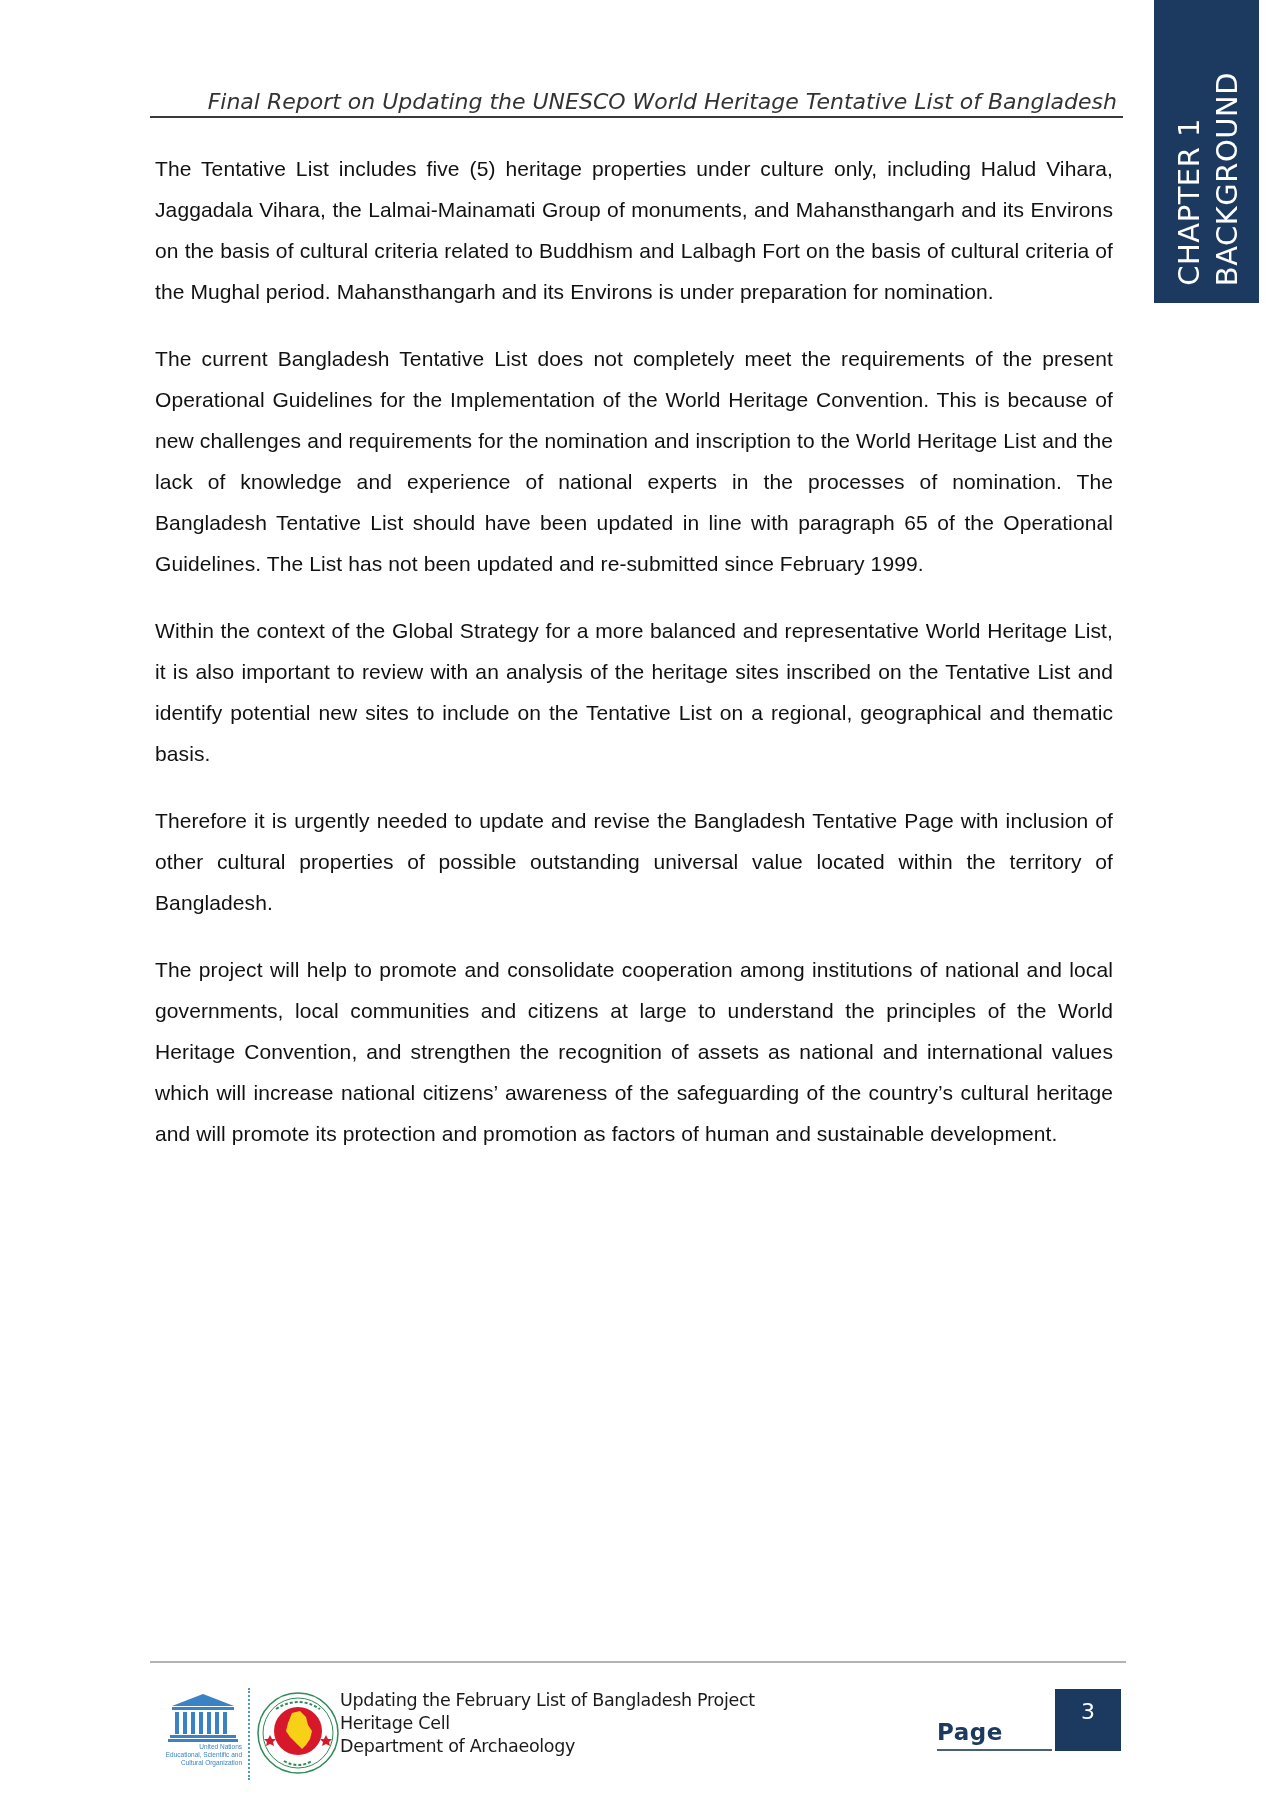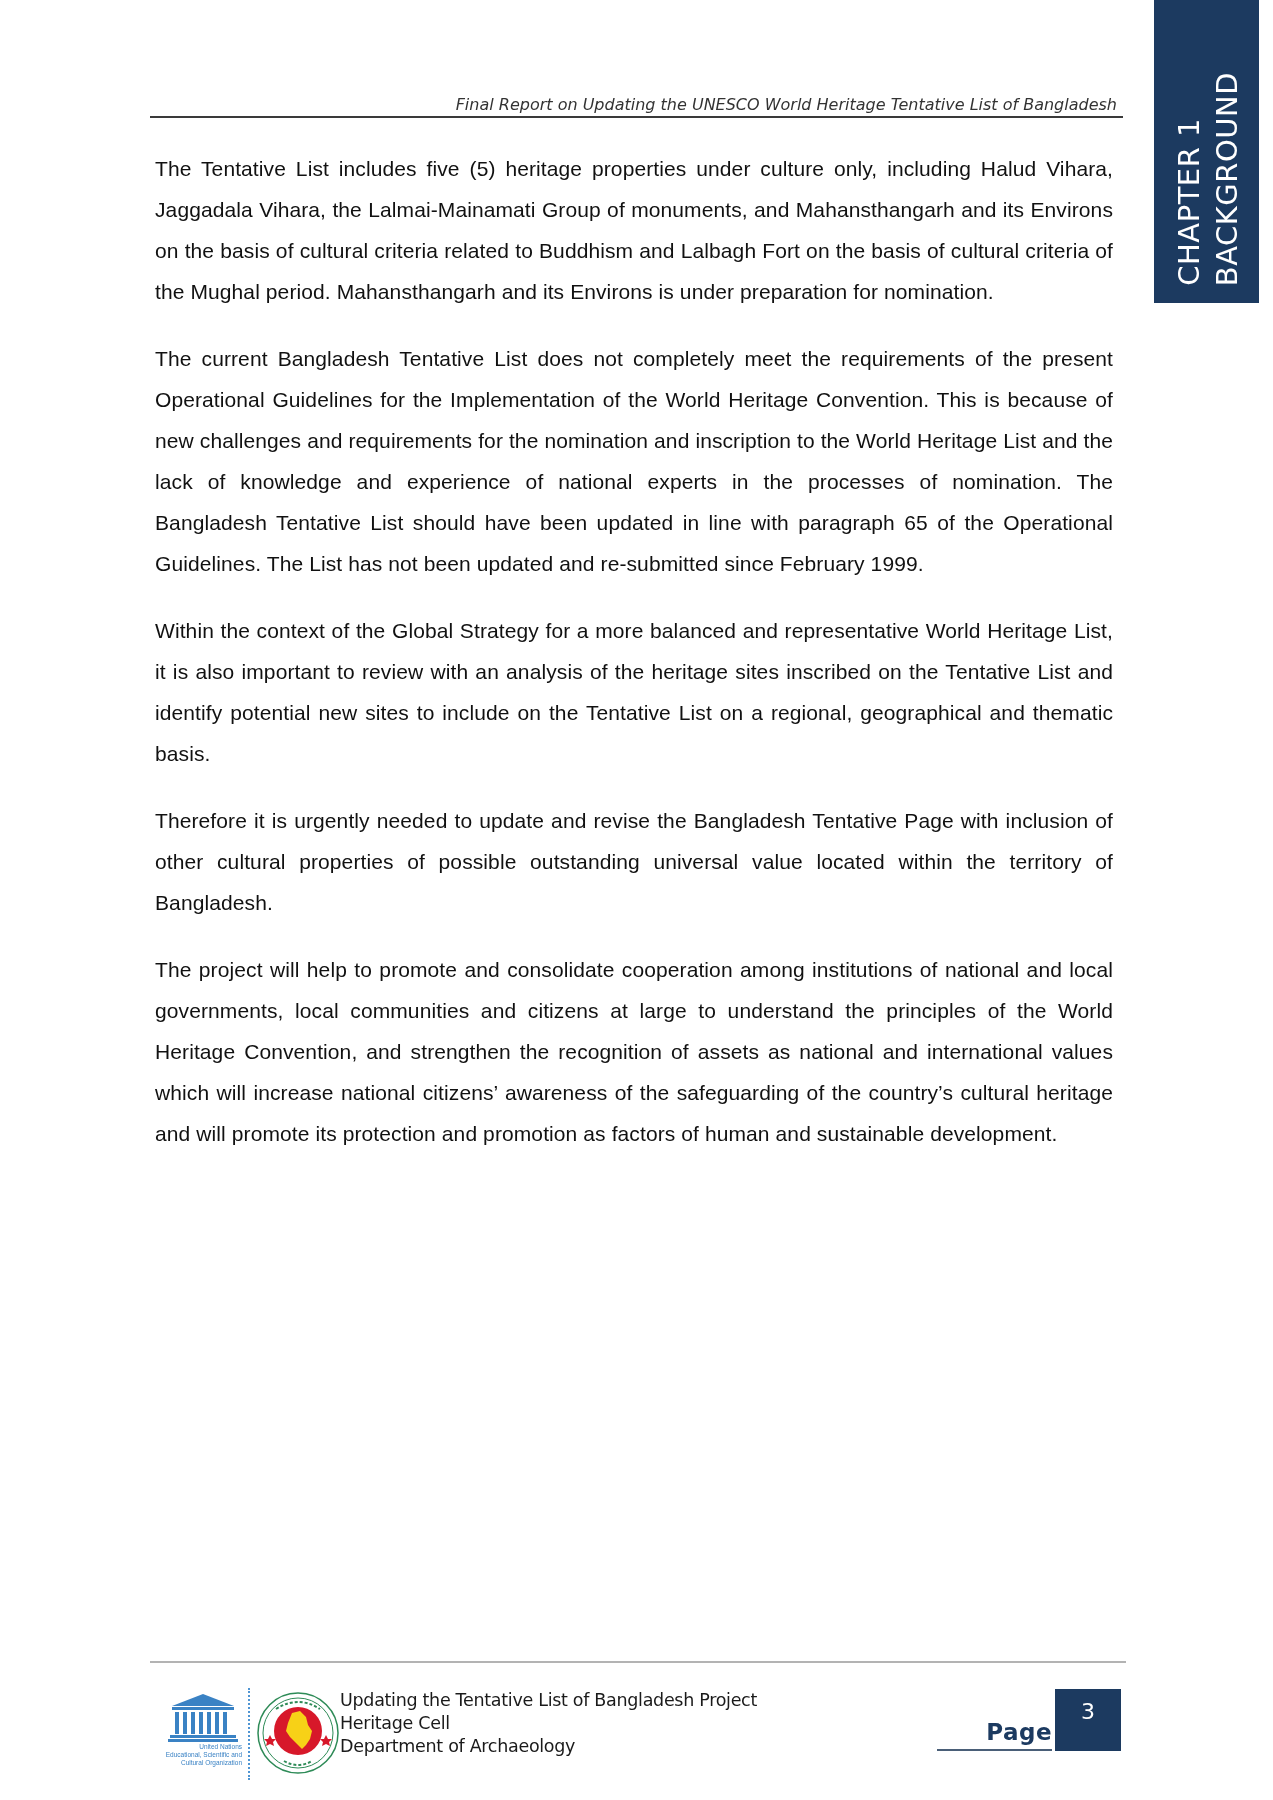--- a/index.html
+++ b/index.html
@@ -52,21 +52,21 @@
       width: 973px;
       height: 30px;
       border-bottom: 2px solid #3a3a3a;
     }
     .header .running-title {
       position: absolute;
       right: 6px;
       bottom: 2px;
       font-family: "DejaVu Sans", sans-serif;
       font-style: italic;
-      font-size: 16px;
+      font-size: 22px;
       color: #333333;
       white-space: nowrap;
       text-align: right;
     }
     .body-text {
       position: absolute;
       left: 155px;
       top: 148px;
       width: 966px;
     }
@@ -130,21 +130,21 @@
       letter-spacing: -0.3px;
     }
     .footer-lines div { white-space: nowrap; }
     .page-label {
       position: absolute;
       left: 937px;
       top: 1715px;
       width: 115px;
       height: 34px;
       border-bottom: 2px solid #4a5f78;
-      text-align: right;
+      text-align: left;
       font-family: "DejaVu Sans", sans-serif;
       font-size: 23px;
       line-height: 34px;
       color: #1c3a60;
       font-weight: bold;
       letter-spacing: 0.5px;
     }
     .page-box {
       position: absolute;
       left: 1055px;
@@ -210,19 +210,19 @@
   <circle cx="42" cy="42" r="35" fill="none" stroke="#2e8b57" stroke-width="1"></circle>
   <circle cx="42" cy="40" r="24" fill="#d7182a"></circle>
   <path d="M36,22 L44,20 L50,26 L52,34 L56,40 L54,48 L50,54 L46,58 L42,54 L38,50 L34,46 L30,40 L32,32 Z" fill="#f7d117"></path>
   <polygon points="14,44 16,48 20,48 17,51 18,55 14,53 10,55 11,51 8,48 12,48" fill="#d7182a"></polygon>
   <polygon points="70,44 72,48 76,48 73,51 74,55 70,53 66,55 67,51 64,48 68,48" fill="#d7182a"></polygon>
   <path d="M20,18 Q42,4 64,18" stroke="#2e8b57" stroke-width="2" fill="none" stroke-dasharray="3 2"></path>
   <path d="M28,70 Q42,78 56,70" stroke="#2e8b57" stroke-width="2" fill="none" stroke-dasharray="3 2"></path>
 </svg>
 
 <div class="footer-lines">
-  <div>Updating the Tentative List of Bangladesh Project</div>
+  <div>Updating the February List of Bangladesh Project</div>
   <div>Heritage Cell</div>
   <div>Department of Archaeology</div>
 </div>
 
 <div class="page-label">Page</div>
 <div class="page-box">3</div>
 
 </body></html>

